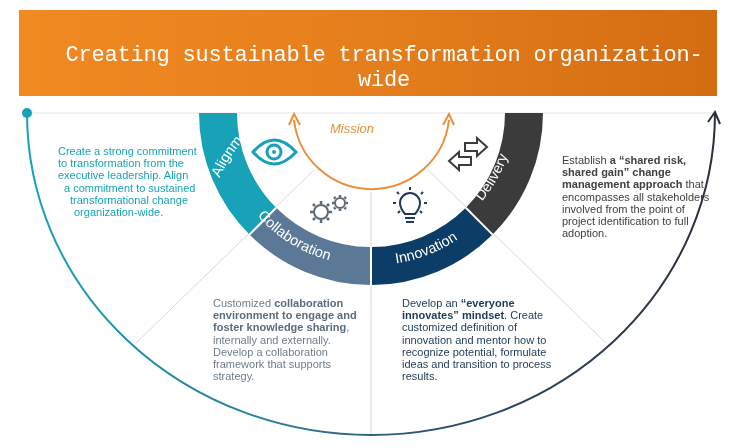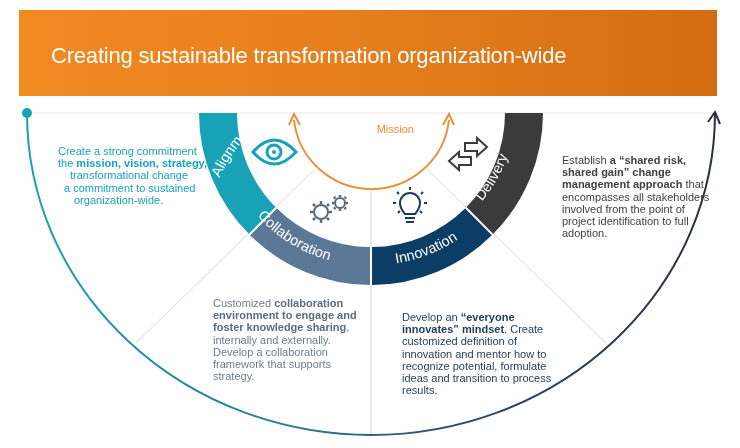--- a/index.html
+++ b/index.html
@@ -8,37 +8,38 @@
     background: #ffffff;
     font-family: "Liberation Sans", sans-serif;
   }
   .banner {
     position: absolute; left: 19px; top: 10px; width: 698px; height: 86px;
     background: linear-gradient(90deg, #f28a22 0%, #e57e1c 50%, #d46d12 100%);
   }
   .banner-title {
     position: absolute; left: 32px; top: 33px;
     color: #ffffff; font-size: 22px; letter-spacing: -0.2px;
-    font-family: Liberation Sans, sans-serif;
+    font-family: Liberation Mono, monospace;
+    text-align: center;
   }
   svg.diagram { position: absolute; left: 0; top: 0; }
   .text-block {
     position: absolute; font-size: 11px; line-height: 12.2px;
     font-family: "Liberation Sans", sans-serif;
   }
   .text-block b { font-weight: bold; }
   .tb-alignment { left: 58px; top: 145px; width: 165px; color: #1aa3b5; }
   .tb-alignment .l { display: block; white-space: nowrap; }
   .tb-collab { left: 213px; top: 297px; width: 150px; color: #6e7d8b; }
   .tb-collab b { color: #5b6c7e; }
-  .tb-innov { left: 402px; top: 311px; width: 150px; color: #1e3a57; }
+  .tb-innov { left: 402px; top: 297px; width: 150px; color: #1e3a57; }
   .tb-delivery { left: 553px; top: 154px; width: 150px; color: #404040; margin-left: 9px; }
   .mission-label {
-    position: absolute; left: 330px; top: 120px; width: 84px; text-align: right;
-    color: #e8903a; font-size: 11px; line-height: 18px;
+    position: absolute; left: 330px; top: 120px; width: 84px; text-align: left;
+    color: #e8903a; font-size: 13px; line-height: 18px; font-style: italic;
   }
 </style>
 </head>
 <body>
 
 <div class="banner">
   <div class="banner-title">Creating sustainable transformation organization-wide</div>
 </div>
 
 <svg class="diagram" width="740" height="448" viewBox="0 0 740 448">
@@ -145,23 +146,24 @@
     <path d="M 471 157 L 459 157 L 459 152 L 449 161 L 459 170 L 459 165 L 471 165 Z"></path>
   </g>
 </svg>
 
 <div class="mission-label">
   <div>Mission</div>
 </div>
 
 <div class="text-block tb-alignment">
   <span class="l" style="padding-left:0">Create a strong commitment</span>
-  <span class="l"><span>the </span><b>mission, vision, strategy,</b></span>
+  <span class="l">to transformation from the</span>
+  <span class="l">executive leadership.  Align</span>
+  <span class="l" style="padding-left:6px">a commitment to sustained</span>
   <span class="l" style="padding-left:12px">transformational change</span>
-  <span class="l" style="padding-left:6px">a commitment to sustained</span>
   <span class="l" style="padding-left:16px">organization-wide.</span>
 </div>
 
 <div class="text-block tb-collab">
   <span>Customized </span><b>collaboration environment to engage and foster knowledge sharing</b><span>, internally and externally. Develop a collaboration framework that supports strategy.</span>
 </div>
 
 <div class="text-block tb-innov">
   <span>Develop an </span><b>“everyone innovates” mindset</b><span>. Create customized definition of innovation and mentor how to recognize potential, formulate ideas and transition to process results.</span>
 </div>

